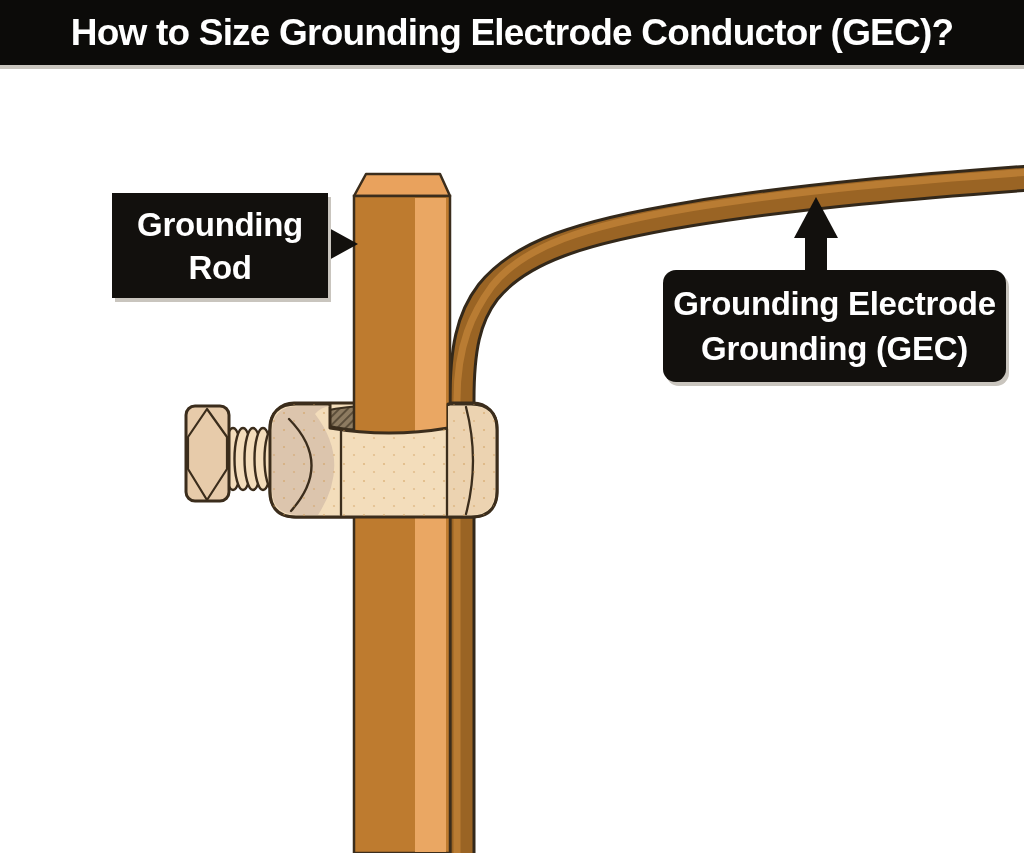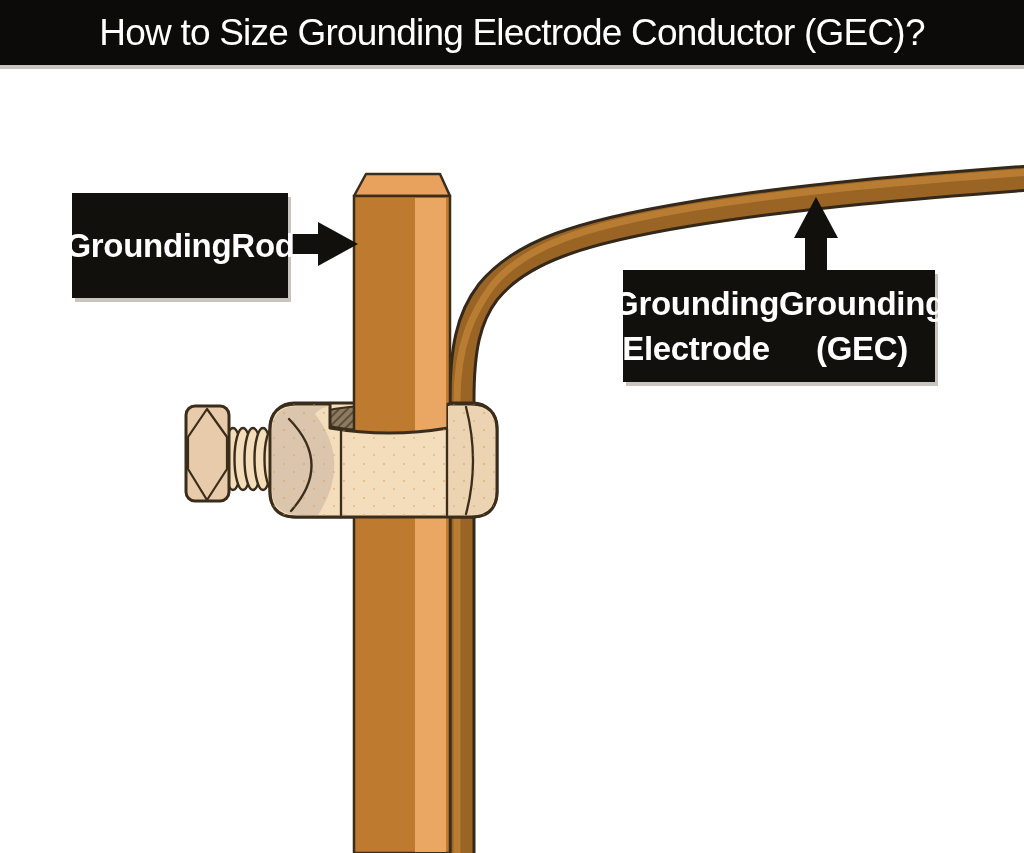--- a/index.html
+++ b/index.html
@@ -14,35 +14,36 @@
   html,body{width:1024px;height:853px;overflow:hidden;background:var(--page-bg);}
   body{font-family:"Liberation Sans",sans-serif;}
   .stage{position:relative;width:1024px;height:853px;background:var(--page-bg);}
 
   .title-bar{
     position:absolute;left:0;top:0;width:1024px;height:69px;
     background:var(--header-bg);border-bottom:4px solid var(--shadow-gray);
     display:flex;align-items:center;justify-content:center;
   }
   .title-bar h1{
-    color:var(--text-white);font-size:37px;font-weight:400;
+    color:var(--text-white);font-size:37px;font-weight:700;
     letter-spacing:-0.8px;white-space:nowrap;
   }
 
   svg.diagram{position:absolute;left:0;top:0;width:1024px;height:853px;}
 
   .callout{
     position:absolute;background:var(--label-bg);color:var(--text-white);
-    display:flex;flex-direction:row;align-items:center;justify-content:center;
+    display:flex;flex-direction:column;align-items:center;justify-content:center;
     font-weight:700;text-align:center;letter-spacing:-0.3px;
     box-shadow:3px 4px 0 var(--shadow-gray);
+    margin-left:40px;
   }
   .callout span{display:block;}
   .callout-rod{left:72px;top:193px;width:216px;height:105px;font-size:33px;line-height:43px;}
-  .callout-gec{left:623px;top:270px;width:312px;height:112px;font-size:33px;line-height:45px;}
+  .callout-gec{left:623px;top:270px;width:343px;height:112px;font-size:33px;line-height:45px;border-radius:13px;}
 
   
   .rod-body{fill:var(--rod-main);stroke:var(--outline);stroke-width:2.5;}
   .rod-top{fill:var(--rod-top);stroke:var(--outline);stroke-width:2.5;stroke-linejoin:round;}
   .rod-stripe{fill:var(--rod-stripe);}
   .wire-outline{fill:none;stroke:var(--wire-outline);stroke-width:27;}
   .wire-main{fill:none;stroke:var(--wire-main);stroke-width:21;}
   .wire-highlight{fill:none;stroke:var(--wire-highlight);stroke-width:7;}
   .clamp-body{fill:var(--clamp-cream);stroke:var(--outline);stroke-width:3;stroke-linejoin:round;}
   .clamp-shade{fill:var(--clamp-shaded);}

